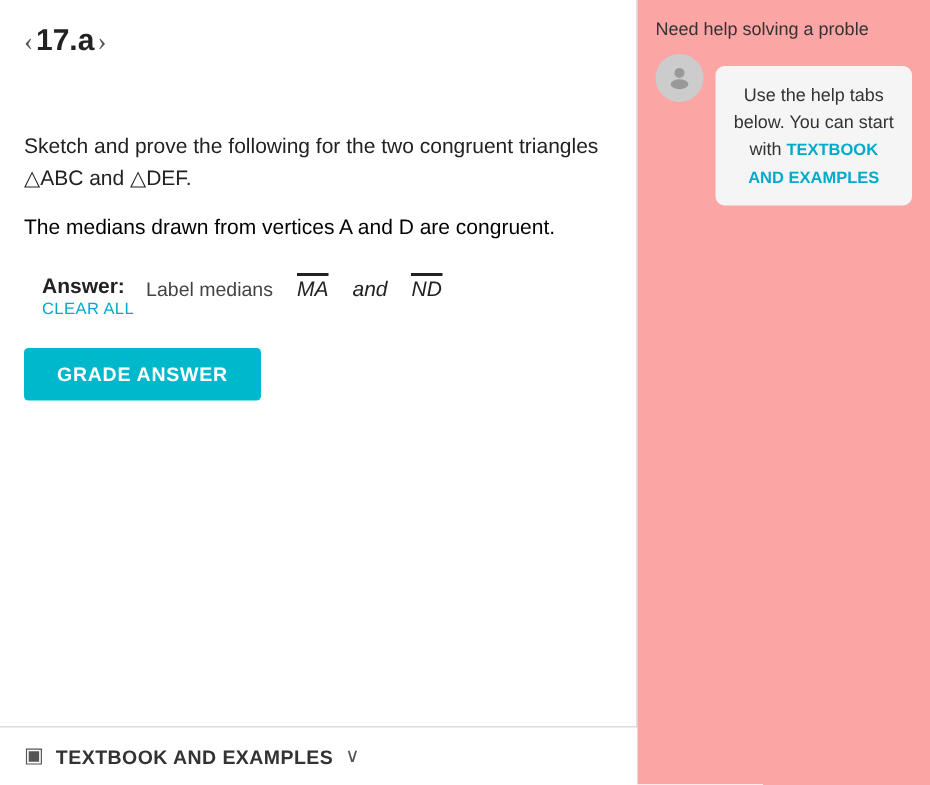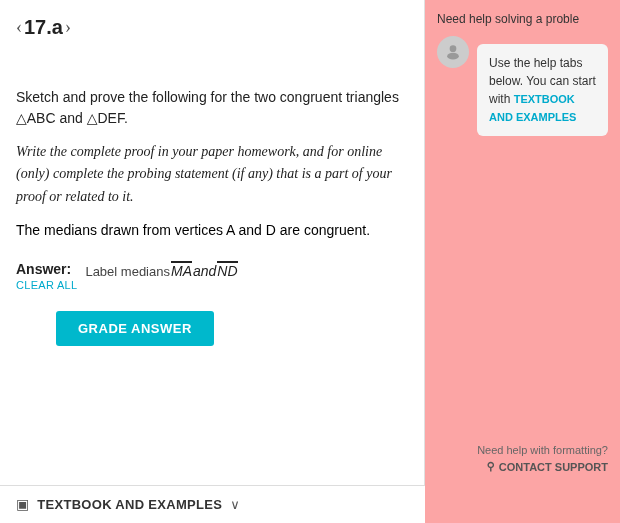--- a/index.html
+++ b/index.html
@@ -84,20 +84,21 @@
       font-size: 14px;
       color: #000000;
       line-height: 1.5;
       margin-bottom: 20px;
       font-family: Arial, sans-serif;
     }
 
     
     .answer-section {
       margin-bottom: 20px;
+      margin-left: 12px;
     }
 
     .answer-row {
       display: flex;
       align-items: flex-start;
       gap: 8px;
     }
 
     .answer-label-block {
       display: flex;
@@ -120,21 +121,21 @@
       text-transform: uppercase;
       font-family: Arial, sans-serif;
       margin-top: 2px;
       letter-spacing: 0.3px;
     }
 
     .answer-content {
       display: flex;
       align-items: center;
       flex-wrap: wrap;
-      gap: 1px;
+      gap: 16px;
       font-size: 14px;
       color: #222;
       font-family: Arial, sans-serif;
       padding-top: 2px;
     }
 
     .label-text {
       font-size: 13px;
       color: #444;
       font-family: Arial, sans-serif;
@@ -170,21 +171,20 @@
       border: none;
       padding: 10px 22px;
       font-size: 13px;
       font-weight: 700;
       letter-spacing: 0.5px;
       cursor: pointer;
       border-radius: 3px;
       font-family: Arial, sans-serif;
       text-transform: uppercase;
       margin-bottom: 16px;
-      margin-left: 40px;
     }
 
     
     .bottom-bar {
       position: absolute;
       bottom: 0;
       left: 0;
       right: 0;
       border-top: 1px solid #ddd;
       padding: 10px 16px;
@@ -216,20 +216,21 @@
     
     .help-bubble {
       background: #f5f5f5;
       border-radius: 6px;
       padding: 10px 12px;
       font-size: 12px;
       color: #333;
       line-height: 1.5;
       font-family: Arial, sans-serif;
       margin-top: 8px;
+      text-align: center;
     }
 
     .help-bubble .cyan-text {
       color: #00aacc;
       font-weight: 600;
       text-transform: uppercase;
       font-size: 11px;
     }
 
     .help-icon {
@@ -297,21 +298,20 @@
     <div class="problem-header">
       <span class="chevron-left">‹</span>
       <span class="problem-number">17.a</span>
       <span class="chevron-right">›</span>
     </div>
 
     
     <div class="problem-text">Sketch and prove the following for the two congruent triangles △ABC and △DEF.</div>
 
     
-    <div class="problem-italic">Write the complete proof in your paper homework, and for online (only) complete the probing statement (if any) that is a part of your proof or related to it.</div>
 
     
     <div class="problem-statement">The medians drawn from vertices A and D are congruent.</div>
 
     
     <div class="answer-section">
       <div class="answer-row">
         <div class="answer-label-block">
           <span class="answer-label">Answer:</span>
           <span class="clear-all">CLEAR ALL</span>
@@ -347,22 +347,15 @@
           <circle cx="12" cy="8" r="4"></circle>
           <ellipse cx="12" cy="17" rx="7" ry="4"></ellipse>
         </svg>
       </div>
       <div class="help-bubble">
         <span>Use the help tabs below. You can start with</span>
         <span class="cyan-text">TEXTBOOK AND EXAMPLES</span>
       </div>
     </div>
 
-    <div class="right-bottom">
-      <div class="formatting-text">Need help with formatting?</div>
-      <div class="contact-support">
-        <span class="contact-icon">⚲</span>
-        <span>CONTACT SUPPORT</span>
-      </div>
-    </div>
 
   </div>
 </div>
 
 </body></html>

